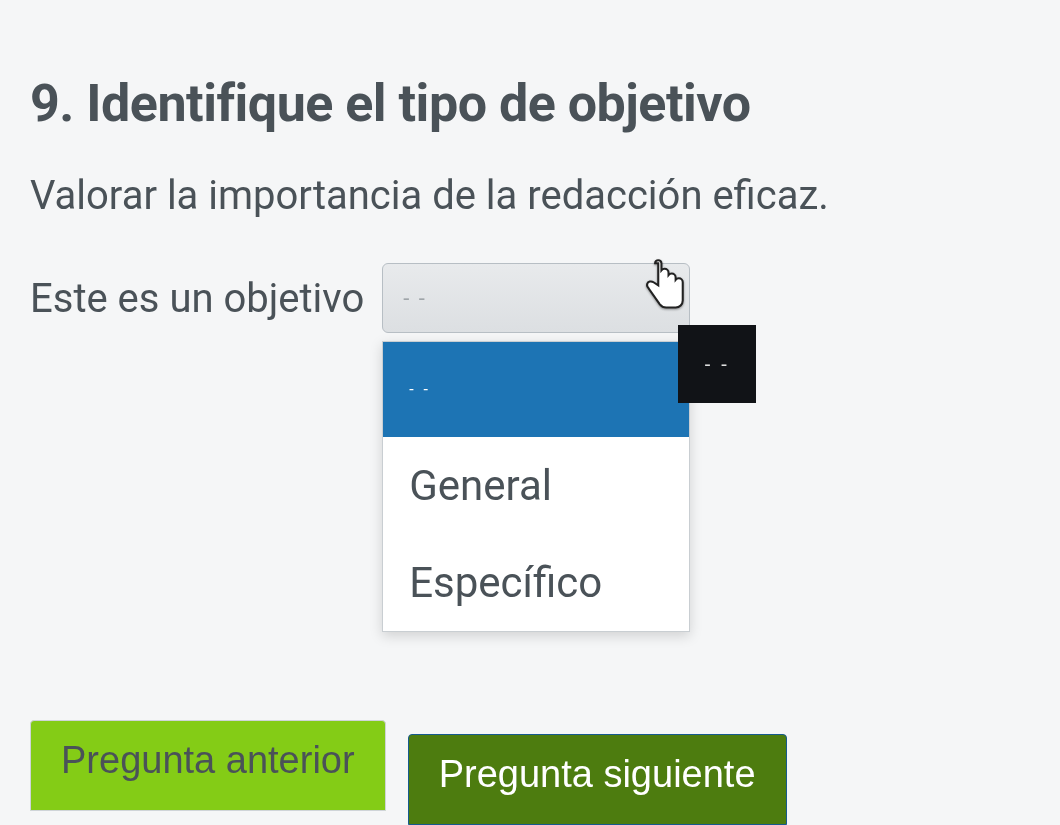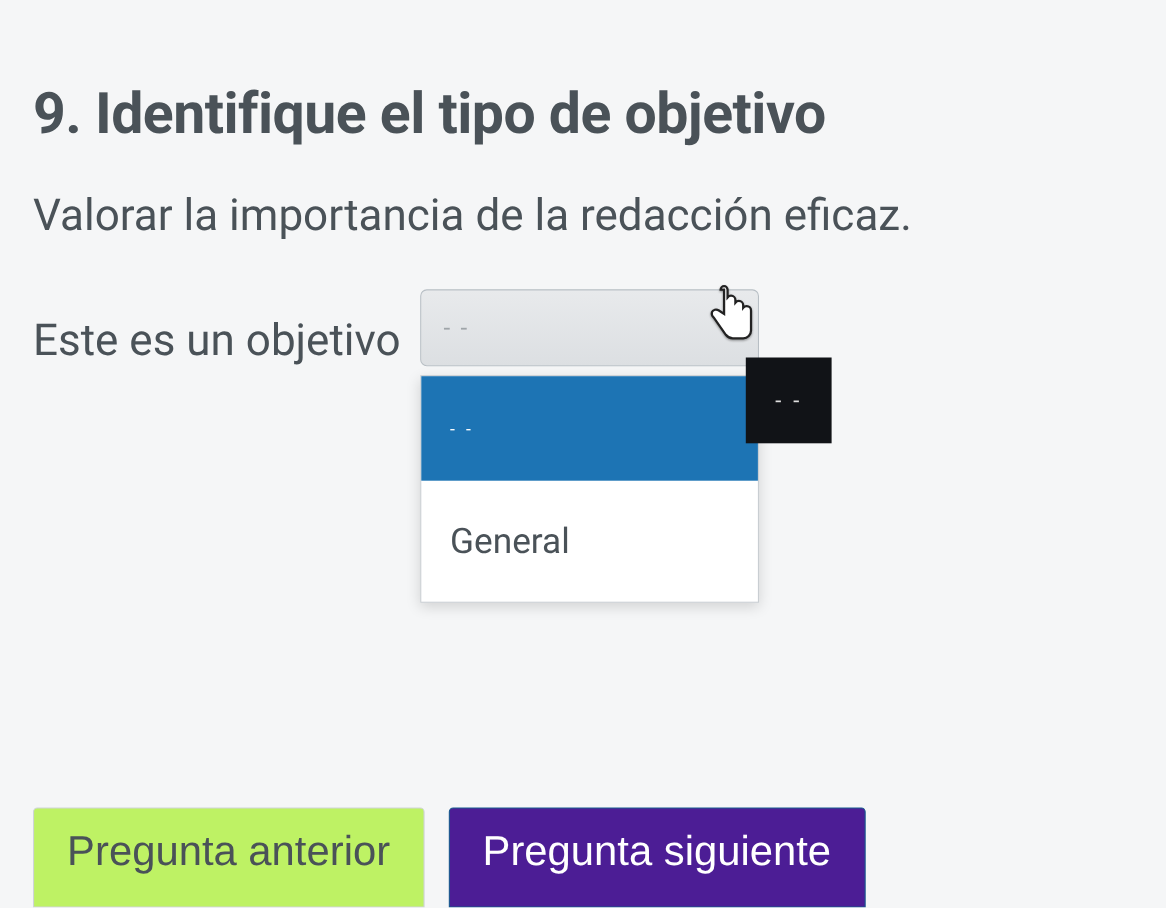--- a/index.html
+++ b/index.html
@@ -22,21 +22,21 @@
       margin-top: 33px;
     }
     .question-text {
       font-size: 40px;
       font-weight: 400;
       color: #4a5258;
       margin-bottom: 44px;
     }
     .answer-row {
       display: flex;
-      align-items: flex-end;
+      align-items: center;
       gap: 18px;
       position: relative;
     }
     .answer-label {
       font-size: 40px;
       font-weight: 400;
       color: #4a5258;
     }
     .select-wrap {
       position: relative;
@@ -64,22 +64,22 @@
       position: absolute;
       top: 78px;
       left: 0;
       width: 308px;
       background: #ffffff;
       border: 1px solid #c9ced2;
       box-shadow: 0 4px 12px rgba(0,0,0,0.15);
       z-index: 5;
     }
     .dropdown-option {
-      padding: 36px 26px;
-      font-size: 32px;
+      padding: 24px 26px;
+      font-size: 42px;
       color: #4a5258;
       cursor: pointer;
     }
     .dropdown-option.highlighted {
       background: #1d74b4;
       color: #ffffff;
       font-size: 16px;
       letter-spacing: 3px;
       padding: 38px 26px;
     }
@@ -120,28 +120,29 @@
     }
     .btn {
       font-size: 38px;
       padding: 18px 30px 28px 30px;
       border-radius: 4px 4px 0 0;
       border: 1px solid transparent;
       cursor: pointer;
       white-space: nowrap;
     }
     .btn-secondary {
-      background: #bef264;
+      background: #84cc16;
       border: 1px solid #cfd4d8;
       color: #4a5258;
     }
     .btn-primary {
-      background: #4c1d95;
+      background: #4d7c0f;
       color: #ffffff;
       border: 1px solid #165a8e;
+      margin-top: 14px;
     }
   </style>
 </head>
 <body>
 
 <h2 class="question-title">
   <span>9.</span>
   <span>Identifique el tipo de objetivo</span>
 </h2>
 
@@ -165,20 +166,23 @@
       <span>- -</span>
     </div>
 
     <div class="dropdown">
       <div class="dropdown-option highlighted">
         <span>- -</span>
       </div>
       <div class="dropdown-option">
         <span>General</span>
       </div>
+      <div class="dropdown-option">
+        <span>Específico</span>
+      </div>
     </div>
   </div>
 </div>
 
 <div class="nav-row">
   <button class="btn btn-secondary">Pregunta anterior</button>
   <button class="btn btn-primary">Pregunta siguiente</button>
 </div>
 
 </body></html>

